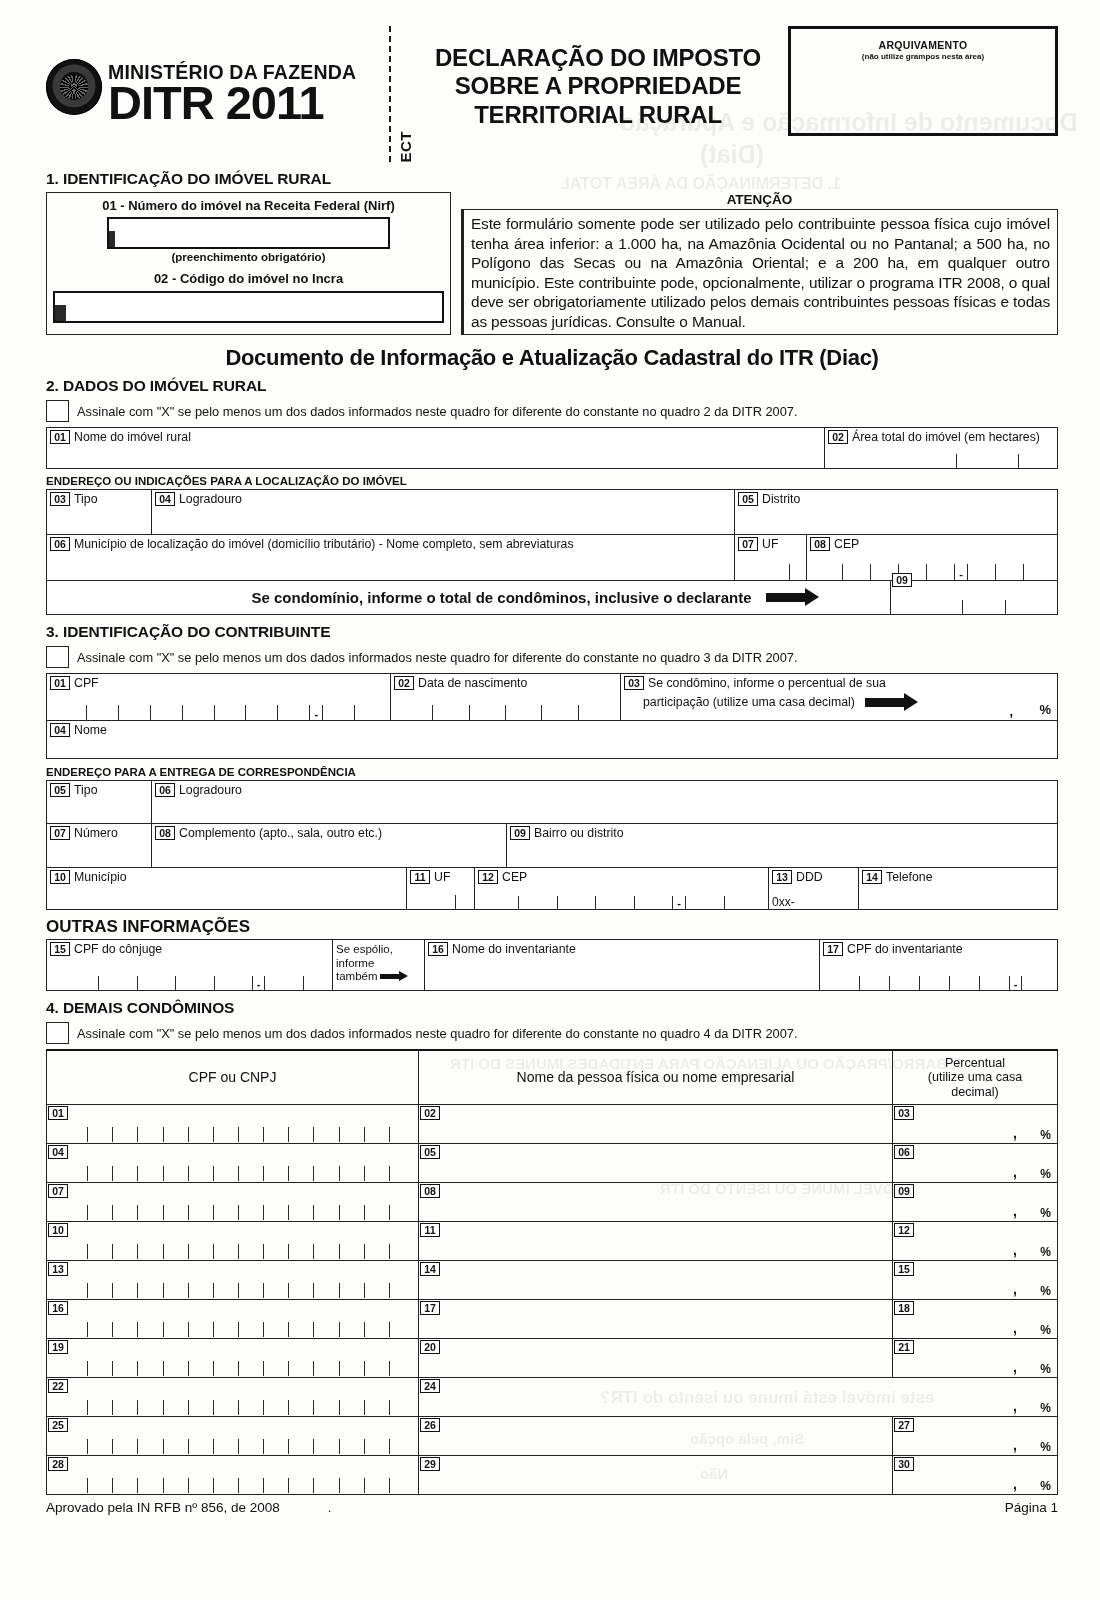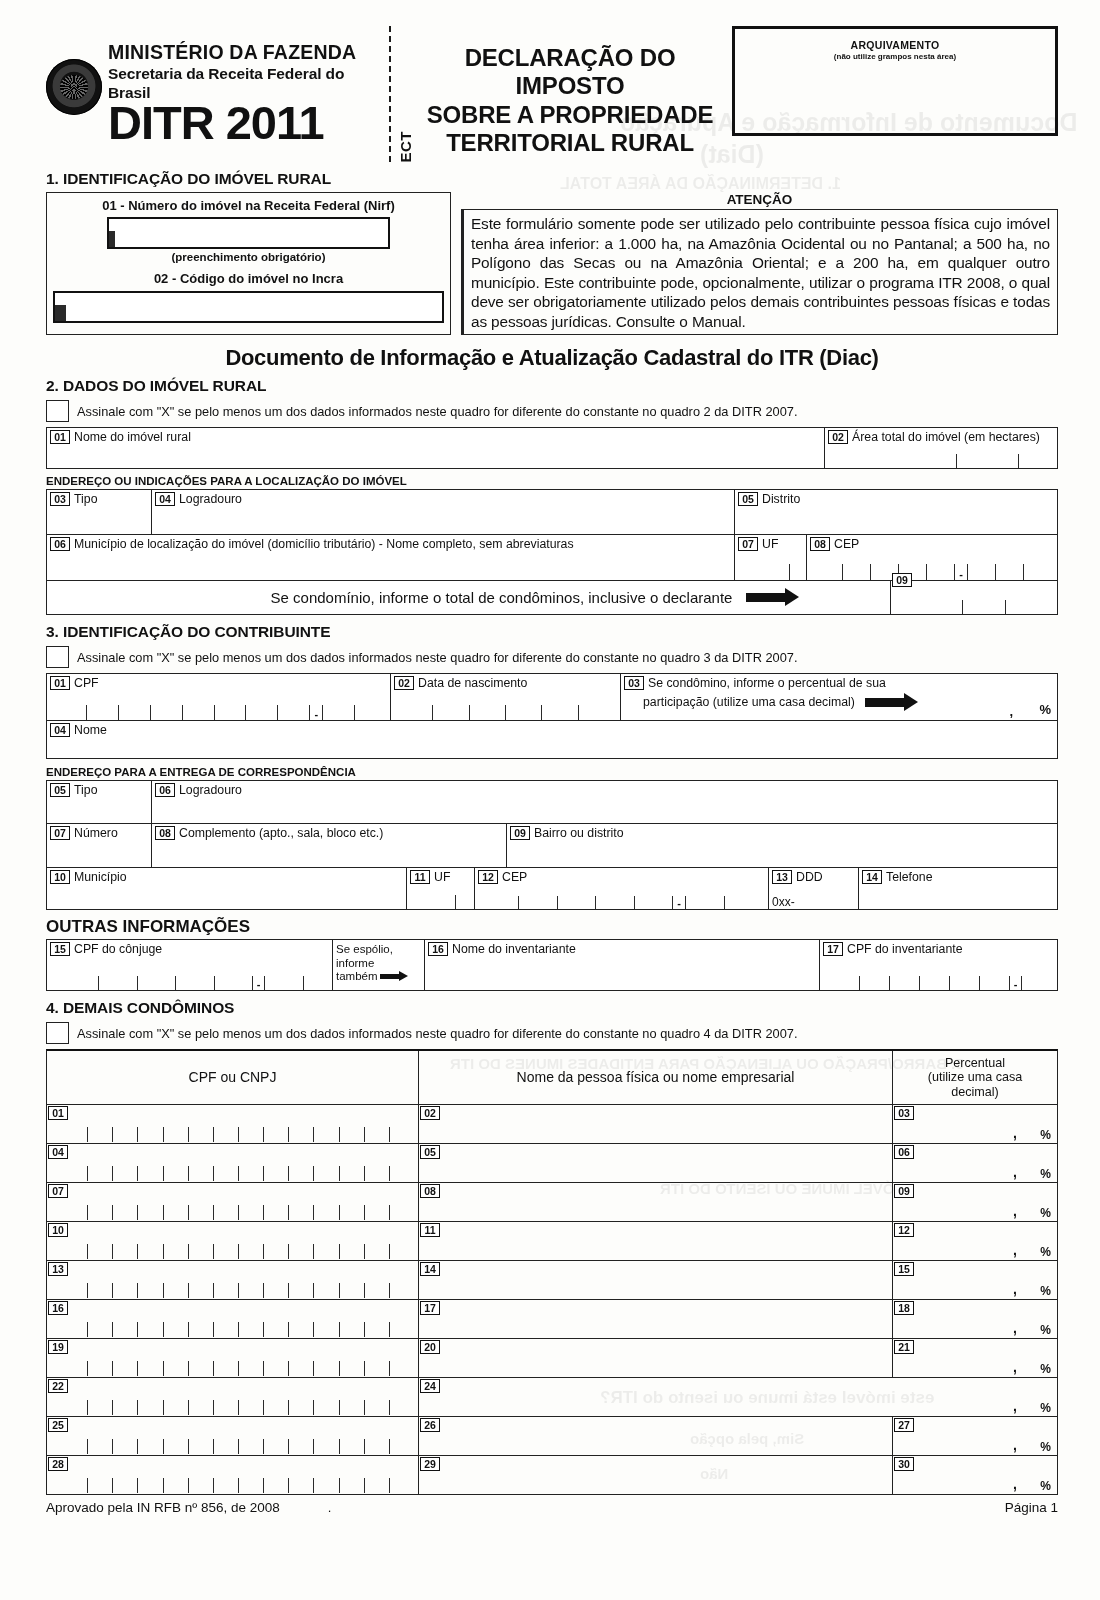--- a/index.html
+++ b/index.html
@@ -36,21 +36,21 @@
     border-radius:50%;background:repeating-conic-gradient(#000 0 8deg,#777 8deg 16deg);opacity:.85;}
   .hdr-txt{flex:1;}
   .min{font-size:19.5px;font-weight:bold;letter-spacing:.2px;line-height:1.05;}
   .sec{font-size:15.5px;font-weight:bold;letter-spacing:-.1px;line-height:1.25;margin-top:1px;}
   .ditr{font-size:47px;font-weight:bold;letter-spacing:-1px;line-height:.95;margin-top:-1px;}
   .ect{writing-mode:vertical-rl;transform:rotate(180deg);font-size:15px;font-weight:bold;
     letter-spacing:.5px;align-self:flex-end;padding:0 6px 26px 8px;}
   .hdr-mid{flex:1;display:flex;align-items:flex-start;}
   .title{font-size:24px;font-weight:bold;line-height:1.18;text-align:center;
     width:100%;padding-top:18px;letter-spacing:-.2px;}
-  .hdr-right{width:326px;margin-left:14px;}
+  .hdr-right{width:270px;margin-left:14px;}
   .arq-box{border:3px solid #111;height:110px;box-sizing:border-box;padding-top:10px;text-align:center;}
   .arq-t{font-size:10.5px;font-weight:bold;letter-spacing:.3px;}
   .arq-s{font-size:8px;font-weight:bold;margin-top:1px;}
 
   
   .sect{font-size:15.5px;font-weight:bold;margin:8px 0 4px;letter-spacing:-.1px;}
   .sect-sm{font-size:15px;font-weight:bold;margin:10px 0 3px;}
 
   .diac{font-size:22px;font-weight:bold;text-align:center;margin:10px 0 6px;letter-spacing:-.3px;}
 
@@ -84,21 +84,21 @@
   .chktxt{font-size:12.8px;}
 
   .row{display:flex;}
   .row > .fbox{border-right:none;}
   .row > .fbox:last-child{border-right:1px solid #222;}
 
   .arrow{display:inline-block;width:40px;height:9px;background:#111;position:relative;vertical-align:middle;}
   .arrow::after{content:"";position:absolute;right:-13px;top:-5px;border-left:14px solid #111;
     border-top:9.5px solid transparent;border-bottom:9.5px solid transparent;}
 
-  .cond-line{font-size:15px;font-weight:normal;display:flex;align-items:center;
+  .cond-line{font-size:15px;font-weight:bold;display:flex;align-items:center;
     justify-content:center;gap:14px;height:100%;padding-left:120px;}
 
   
   .ctab{border:1px solid #222;border-top:2px solid #111;}
   .chead{display:flex;border-bottom:1px solid #222;}
   .chead > div{border-right:1px solid #222;display:flex;align-items:center;justify-content:center;
     text-align:center;font-size:14px;padding:5px 2px;box-sizing:border-box;line-height:1.12;}
   .chead > div:last-child{border-right:none;font-size:12.6px;}
   .crow{display:flex;border-bottom:1px solid #222;height:38px;}
   .crow:last-child{border-bottom:none;}
@@ -133,21 +133,20 @@
     <div style="left:700px;top:1465px;font-size:15px;">Não</div>
   </div>
 
   <div class="wrap">
 
     <div class="header">
       <div class="hdr-left">
         <div class="emblem"></div>
         <div class="hdr-txt">
           <div class="min">MINISTÉRIO DA FAZENDA</div>
-          <div class="sec">Secretaria da Receita Federal do Brasil</div>
           <div class="ditr">DITR 2011</div>
         </div>
       </div>
       <div class="hdr-mid">
         <div class="ect">ECT</div>
         <div class="title">
           <div>DECLARAÇÃO DO IMPOSTO</div>
           <div>SOBRE A PROPRIEDADE</div>
           <div>TERRITORIAL RURAL</div>
         </div>
@@ -390,21 +389,21 @@
     <div class="row">
       <div class="fbox" style="width:105px;height:44px;border-top:none;">
         <div class="flabel">
             <span class="num">07</span>
           <span class="t">Número</span>
           </div>
       </div>
       <div class="fbox" style="width:355px;height:44px;border-top:none;">
         <div class="flabel">
             <span class="num">08</span>
-          <span class="t">Complemento (apto., sala, bloco etc.)</span>
+          <span class="t">Complemento (apto., sala, outro etc.)</span>
           </div>
       </div>
       <div class="fbox" style="flex:1;height:44px;border-top:none;">
         <div class="flabel">
             <span class="num">09</span>
           <span class="t">Bairro ou distrito</span>
           </div>
       </div>
     </div>
 

